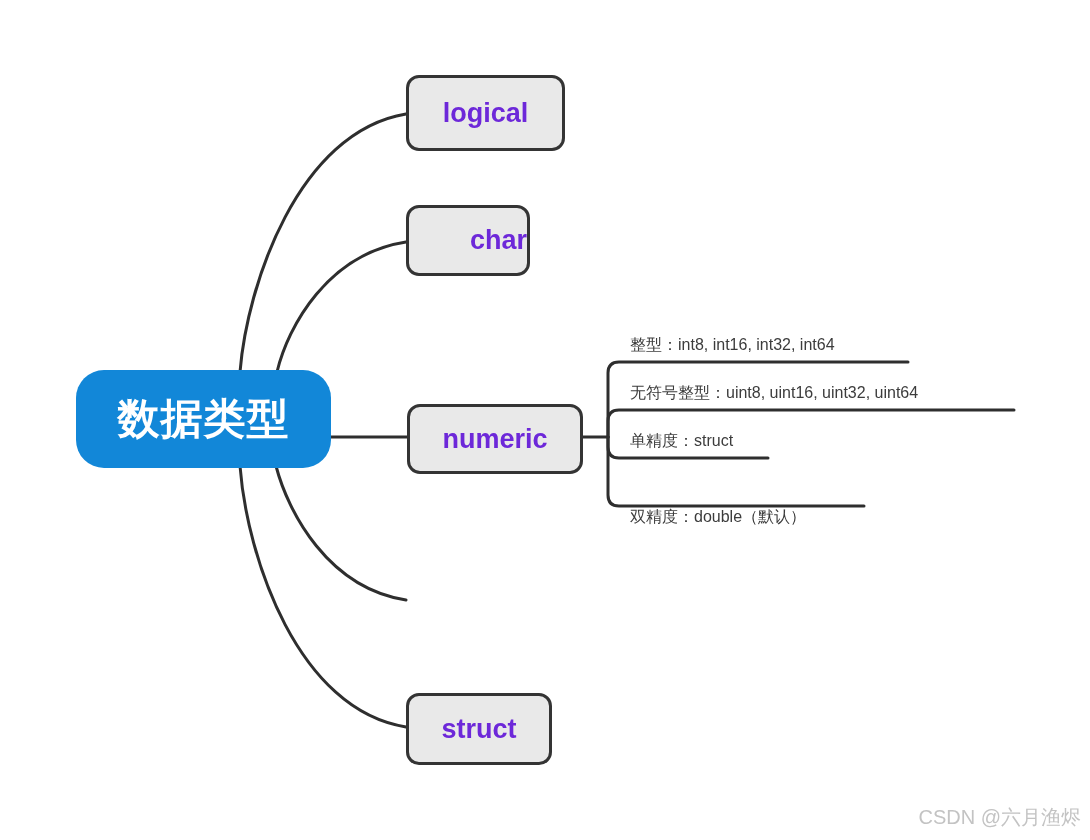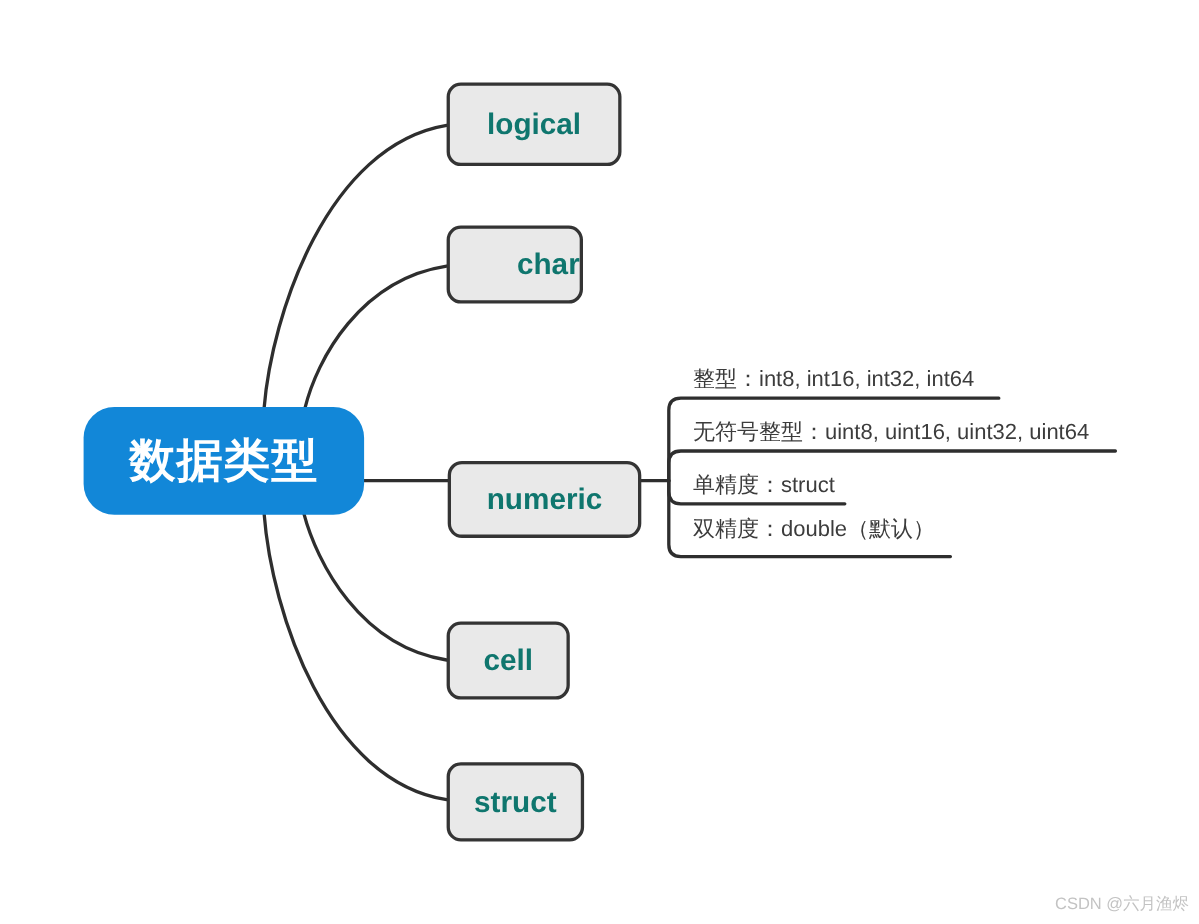--- a/index.html
+++ b/index.html
@@ -33,49 +33,49 @@
   }
   .node {
     position: absolute;
     box-sizing: border-box;
     background: #e9e9e9;
     border: 3px solid #343434;
     border-radius: 13px;
     display: flex;
     align-items: center;
     justify-content: center;
-    color: #0f766e;
+    color: #6d28d9;
     font-weight: bold;
     font-size: 27px;
     cursor: default;
   }
   .node-logical { left: 406px; top: 75px;  width: 159px; height: 76px; }
   .node-char    { left: 406px; top: 205px; width: 124px; height: 71px; justify-content: flex-end; }
-  .node-numeric { left: 407px; top: 419px; width: 176px; height: 70px; }
+  .node-numeric { left: 407px; top: 404px; width: 176px; height: 70px; }
   .node-cell    { left: 406px; top: 565px; width: 112px; height: 71px; }
-  .node-struct  { left: 406px; top: 693px; width: 125px; height: 72px; }
+  .node-struct  { left: 406px; top: 693px; width: 146px; height: 72px; }
   .subtopic {
     position: absolute;
     left: 630px;
     height: 26px;
     line-height: 26px;
-    font-size: 20px;
+    font-size: 16px;
     color: #3c3c3c;
     white-space: nowrap;
     cursor: default;
   }
   .sub-1 { top: 332px; }
   .sub-2 { top: 380px; text-align: center; }
   .sub-3 { top: 428px; }
-  .sub-4 { top: 468px; }
+  .sub-4 { top: 504px; }
   .watermark {
     position: absolute;
     right: 9px;
     bottom: 9px;
-    font-size: 15px;
+    font-size: 20px;
     color: #c3c3c3;
     white-space: nowrap;
   }
 </style>
 </head>
 <body>
 
 <div class="canvas">
 
   <svg class="connectors" viewBox="0 0 1090 840" fill="none" stroke="#2e2e2e" stroke-width="3" stroke-linecap="round">
@@ -107,23 +107,20 @@
   </div>
 
   <div class="node node-char">
     <span>char</span>
   </div>
 
   <div class="node node-numeric">
     <span>numeric</span>
   </div>
 
-  <div class="node node-cell">
-    <span>cell</span>
-  </div>
 
   <div class="node node-struct">
     <span>struct</span>
   </div>
 
   <div class="subtopic sub-1">整型：int8, int16, int32, int64</div>
 
   <div class="subtopic sub-2">无符号整型：uint8, uint16, uint32, uint64</div>
 
   <div class="subtopic sub-3">单精度：struct</div>

